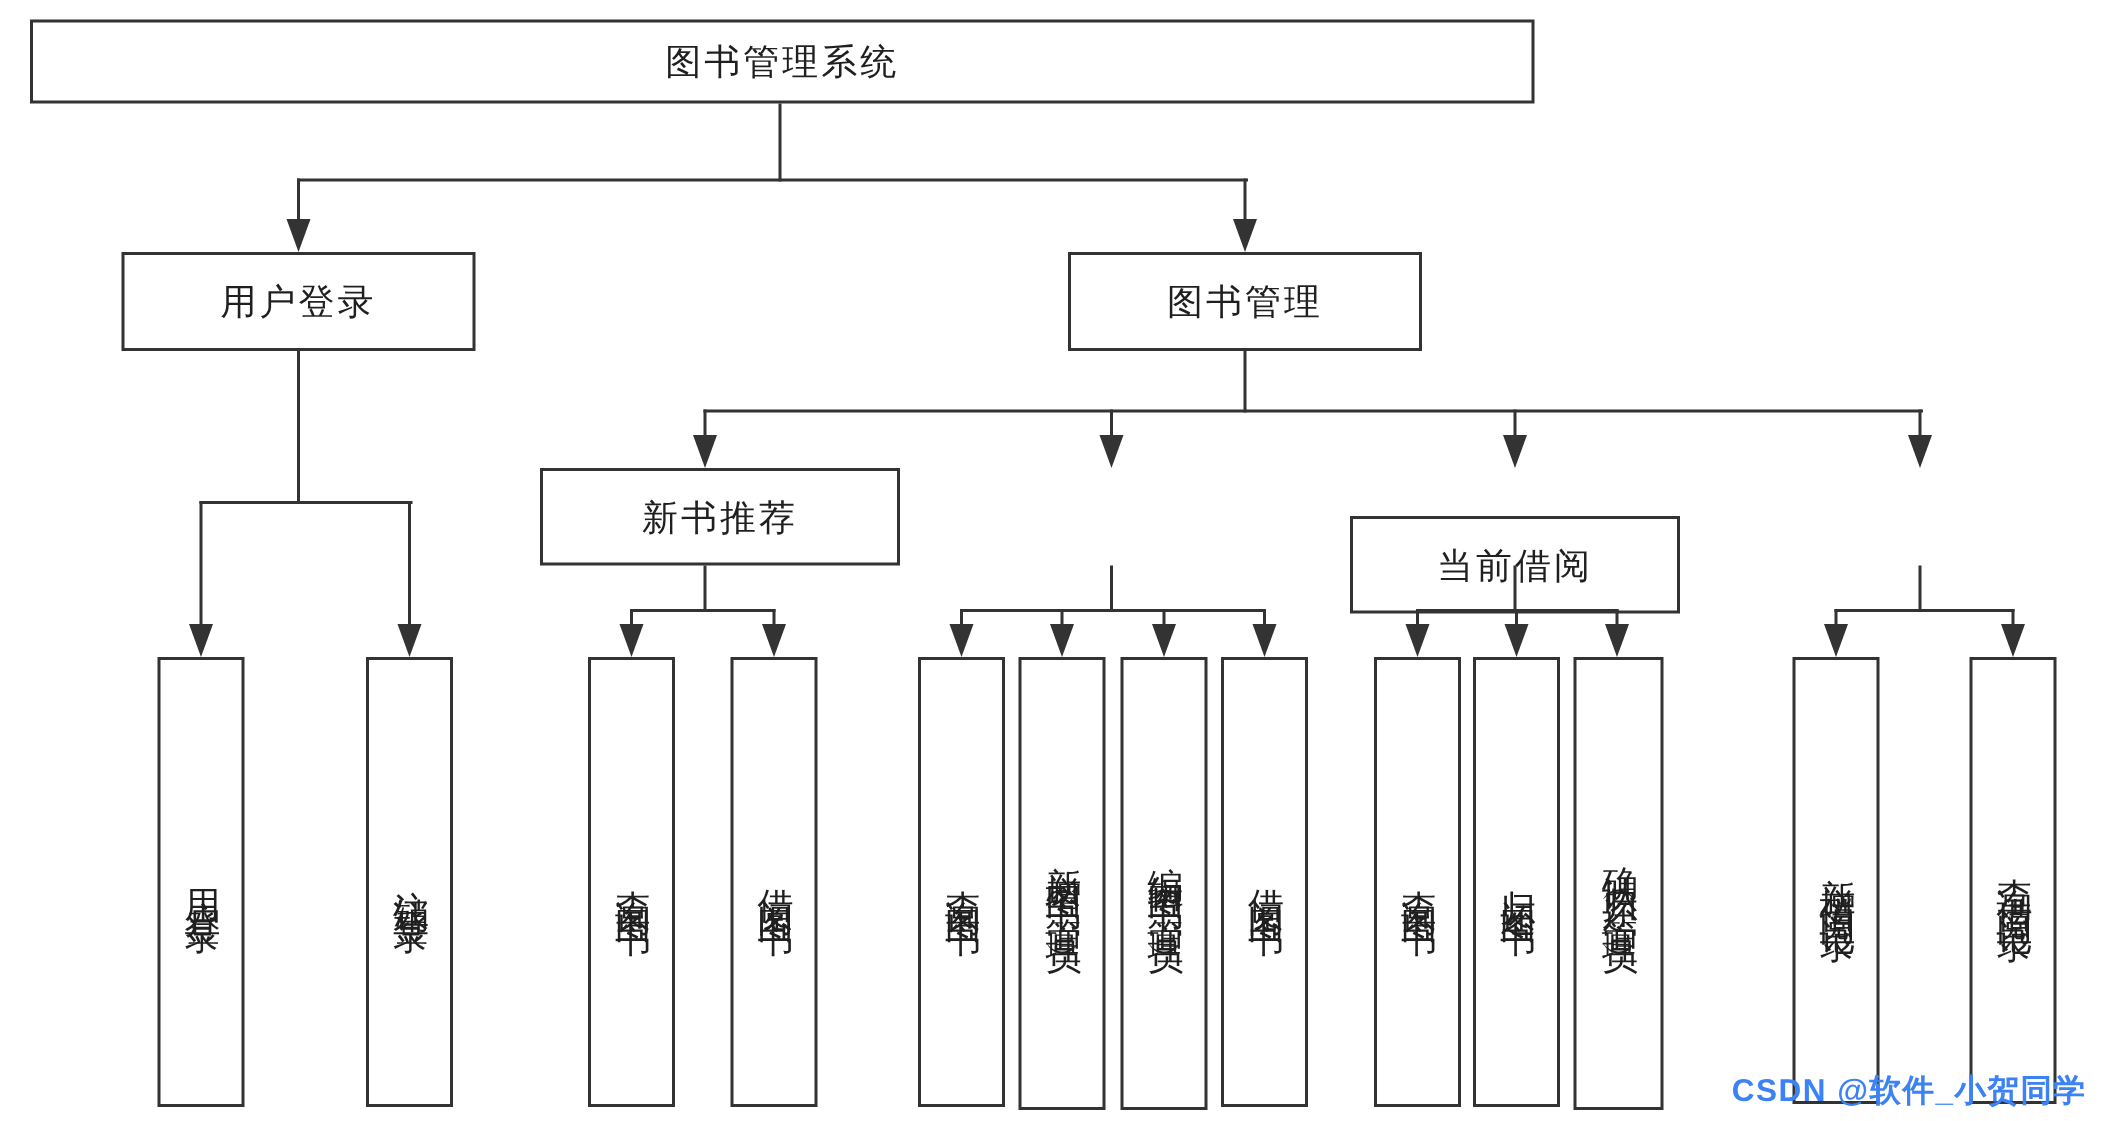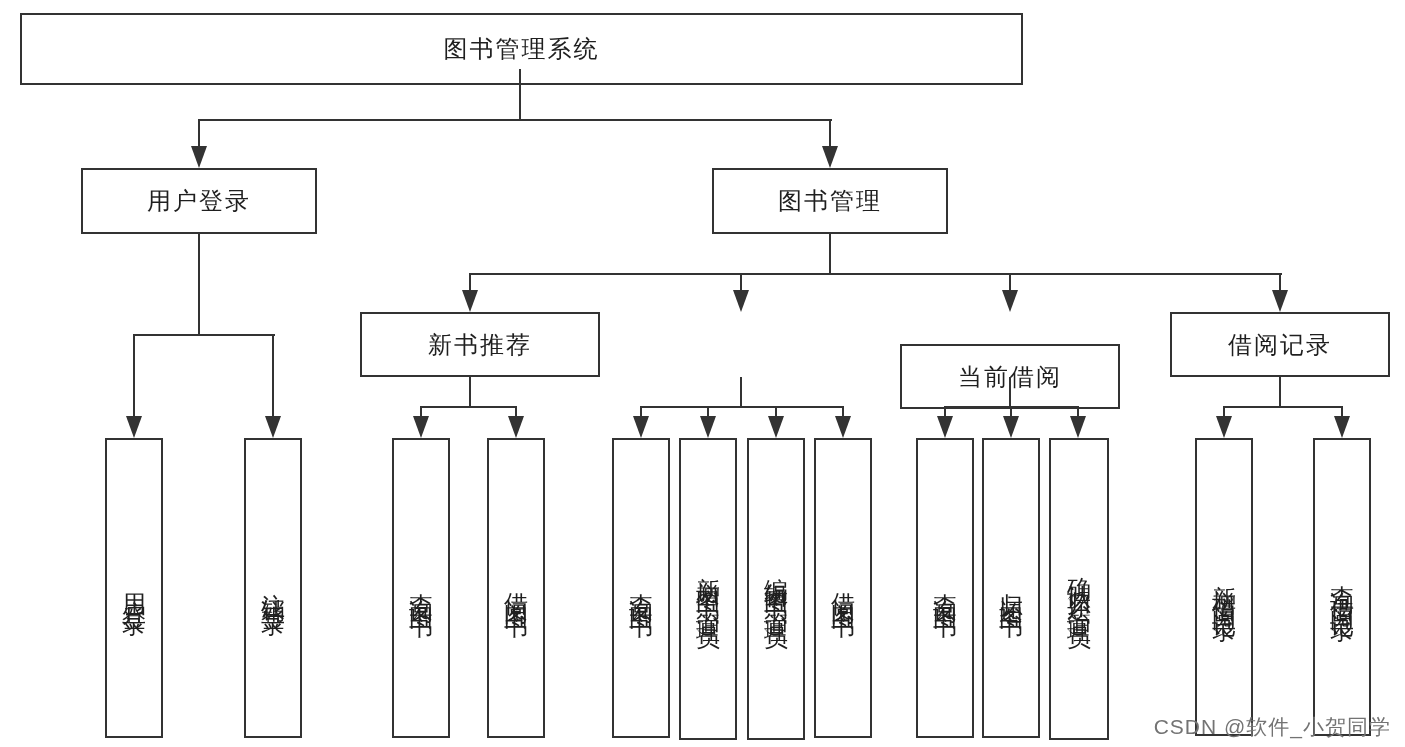--- a/index.html
+++ b/index.html
@@ -40,32 +40,33 @@
     position: absolute;
     width: 0; height: 0;
     border-left: 8px solid transparent;
     border-right: 8px solid transparent;
     border-top: 22px solid #333333;
   }
   .watermark {
     position: absolute;
     right: 14px;
     bottom: 6px;
-    color: #737373;
+    color: #3b82f6;
     font-size: 21px;
     letter-spacing: 1px;
     white-space: nowrap;
+    font-weight: bold;
   }
 </style>
 </head>
 <body>
 
 <div id="canvas">
 
-  <div class="box" style="left:20px; top:13px; width:1003px; height:72px;">
+  <div class="box" style="left:20px; top:13px; width:1003px; height:56px;">
     <span class="h-label">图书管理系统</span>
   </div>
 
   <div class="vl" style="left:519px; top:69px; height:52px;"></div>
   <div class="hl" style="left:198px; top:119px; width:634px;"></div>
   <div class="vl" style="left:198px; top:119px; height:29px;"></div>
   <div class="ah" style="left:191px; top:146px;"></div>
   <div class="vl" style="left:829px; top:119px; height:29px;"></div>
   <div class="ah" style="left:822px; top:146px;"></div>
 
@@ -92,23 +93,20 @@
   <div class="vl" style="left:1009px; top:273px; height:19px;"></div>
   <div class="ah" style="left:1002px; top:290px;"></div>
   <div class="vl" style="left:1279px; top:273px; height:19px;"></div>
   <div class="ah" style="left:1272px; top:290px;"></div>
 
   <div class="box" style="left:360px; top:312px; width:240px; height:65px;">
     <span class="h-label">新书推荐</span>
   </div>
   <div class="box" style="left:900px; top:312px; width:220px; height:65px;margin-top:32px;">
     <span class="h-label">当前借阅</span>
-  </div>
-  <div class="box" style="left:1170px; top:312px; width:220px; height:65px;">
-    <span class="h-label">借阅记录</span>
   </div>
 
   <div class="vl" style="left:469px; top:377px; height:31px;"></div>
   <div class="vl" style="left:740px; top:377px; height:31px;"></div>
   <div class="vl" style="left:1009px; top:377px; height:31px;"></div>
   <div class="vl" style="left:1279px; top:377px; height:31px;"></div>
 
   <div class="hl" style="left:420px; top:406px; width:97px;"></div>
   <div class="hl" style="left:640px; top:406px; width:204px;"></div>
   <div class="hl" style="left:944px; top:406px; width:135px;"></div>

